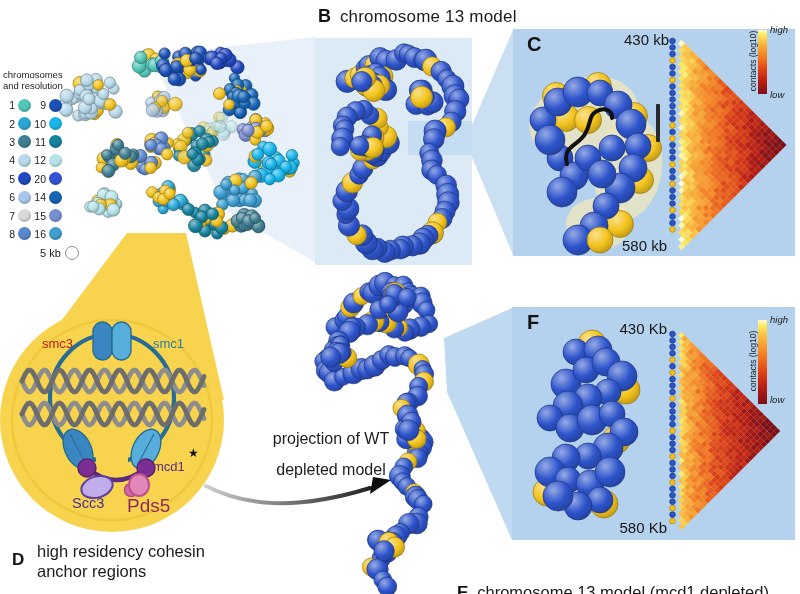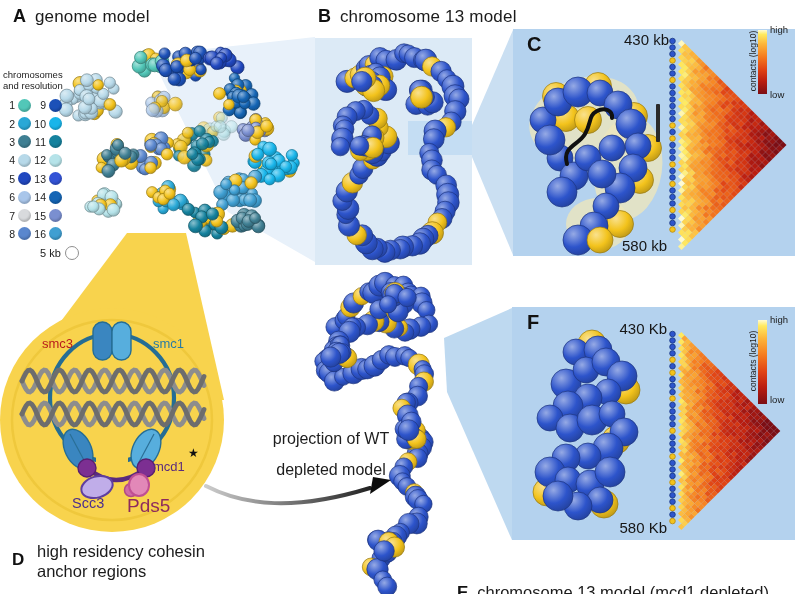--- a/index.html
+++ b/index.html
@@ -5,21 +5,21 @@
   html,body{margin:0;padding:0;background:#fff;}
   #fig{position:relative;width:800px;height:594px;background:#ffffff;overflow:hidden;
        font-family:"Liberation Sans","DejaVu Sans",sans-serif;color:#1c1c1c;}
   .panelbg{position:absolute;z-index:0;}
   #gfx{position:absolute;left:0;top:0;z-index:1;}
   .txt{position:absolute;z-index:2;white-space:nowrap;}
   .title{font-size:17px;color:#1b1b1b;letter-spacing:.2px;}
   .plabel{font-weight:bold;font-size:18px;color:#111;}
   .caption{font-size:16.5px;color:#1b1b1b;}
   .kb{font-size:15px;color:#161616;}
-  .cb-end{font-size:9.5px;color:#1a1a1a;}
+  .cb-end{font-size:9.5px;color:#1a1a1a;font-style:italic;}
   .vlabel{position:absolute;z-index:2;width:84px;text-align:center;font-size:8.5px;color:#222;
           transform:rotate(-90deg);white-space:nowrap;}
   #legend{position:absolute;left:3px;top:70px;z-index:2;}
   #legend .hd{font-size:9.5px;line-height:10.5px;color:#222;}
   #legend-rows{margin-top:5px;}
   .lrow{display:flex;align-items:center;height:18.4px;}
   .lnum{width:12px;text-align:right;font-size:10.5px;color:#222;}
   .ldot{width:13px;height:13px;border-radius:50%;margin-left:3px;box-shadow:inset -1px -2px 2px rgba(0,0,0,.18);}
   .lnum2{width:15px;text-align:right;font-size:10.5px;color:#222;}
   .scale{display:flex;align-items:center;margin-top:3px;margin-left:11px;}
@@ -1818,21 +1818,20 @@
         <circle cx="672.5" cy="521.05" r="2.8" fill="#f3c31c" stroke="#b8860b" stroke-width="0.8"></circle>
       </g>
       <rect x="758" y="30" width="9" height="64" fill="url(#cbar)"></rect>
       <rect x="758" y="320" width="9" height="84" fill="url(#cbar)"></rect>
       <g>
         <path d="M206,486 C245,506 295,511 370,488" fill="none" stroke="url(#arrowg)" stroke-width="4" stroke-linecap="round"></path>
         <polygon points="391,480 370,494 373,477" fill="#0d0d0d"></polygon>
       </g>
     </svg>
 
-  <div class="txt" style="left:13px;top:6px;"><span class="plabel">A</span>&nbsp;&nbsp;<span class="title">genome model</span></div>
 
   <div id="legend">
     <div class="hd">chromosomes</div>
     <div class="hd">and resolution</div>
     <div id="legend-rows">
         <div class="lrow">
           <span class="lnum">1</span>
           <span class="ldot" style="background: rgb(82, 199, 184);"></span>
           <span class="lnum2">9</span>
           <span class="ldot" style="background: rgb(28, 81, 184);"></span>
@@ -1851,21 +1850,21 @@
         </div>
         <div class="lrow">
           <span class="lnum">4</span>
           <span class="ldot" style="background: rgb(183, 217, 233);"></span>
           <span class="lnum2">12</span>
           <span class="ldot" style="background: rgb(181, 227, 233);"></span>
         </div>
         <div class="lrow">
           <span class="lnum">5</span>
           <span class="ldot" style="background: rgb(33, 72, 192);"></span>
-          <span class="lnum2">13</span>
+          <span class="lnum2">20</span>
           <span class="ldot" style="background: rgb(51, 83, 214);"></span>
         </div>
         <div class="lrow">
           <span class="lnum">6</span>
           <span class="ldot" style="background: rgb(169, 198, 234);"></span>
           <span class="lnum2">14</span>
           <span class="ldot" style="background: rgb(21, 101, 181);"></span>
         </div>
         <div class="lrow">
           <span class="lnum">7</span>

